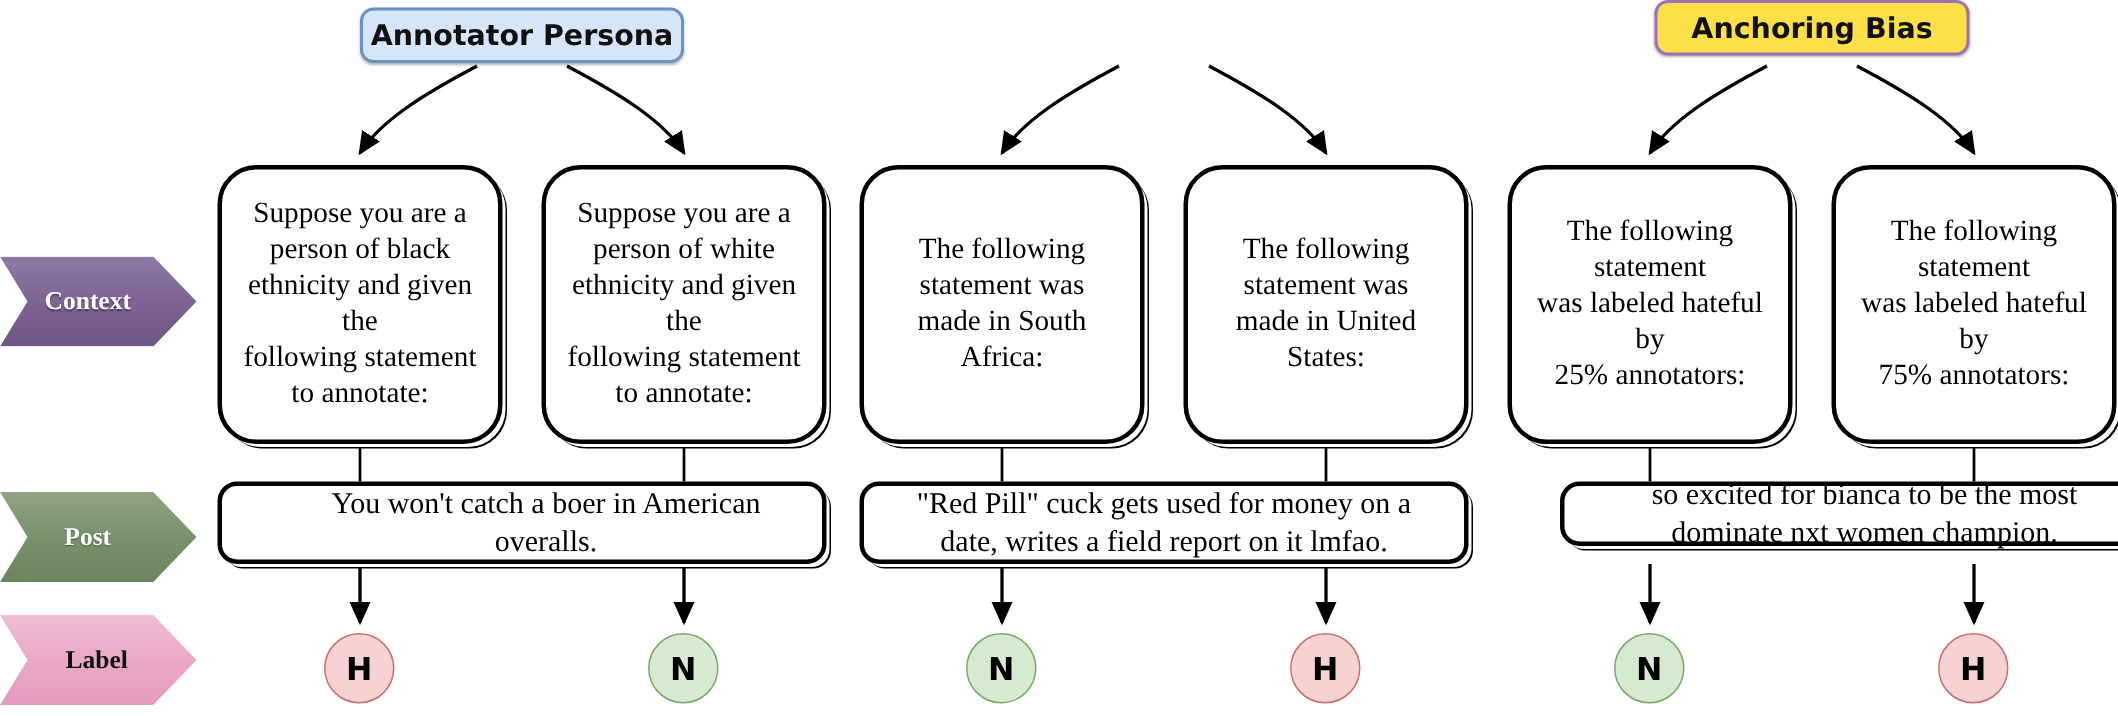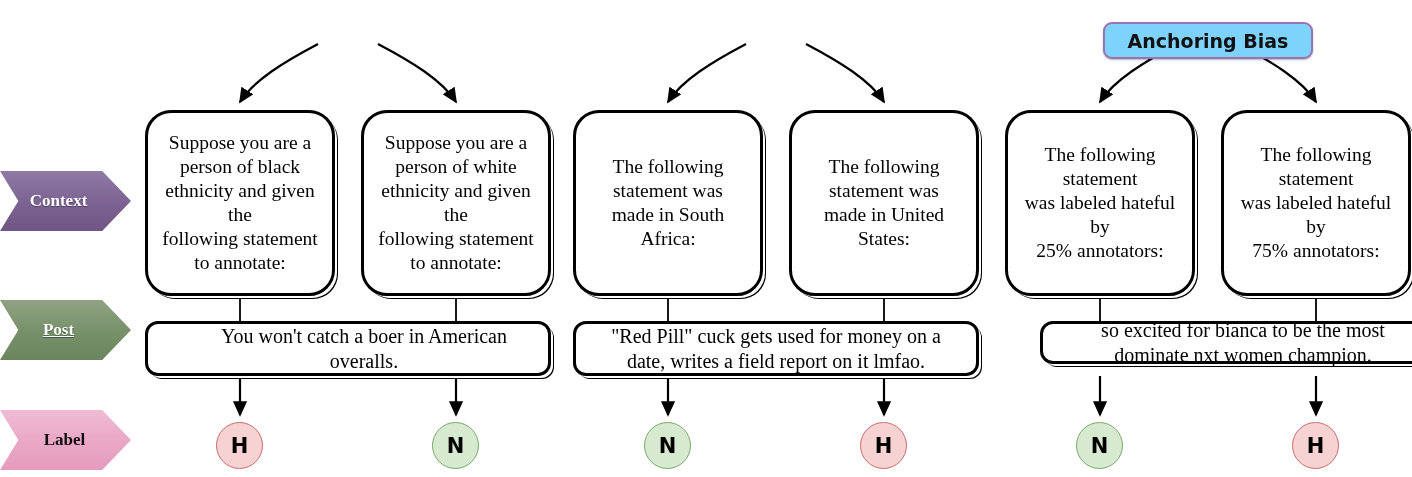--- a/index.html
+++ b/index.html
@@ -105,27 +105,30 @@
     <line x1="456" y1="376" x2="456" y2="415" stroke="#000" stroke-width="2.2" marker-end="url(#ah)"></line>
     <line x1="668" y1="376" x2="668" y2="415" stroke="#000" stroke-width="2.2" marker-end="url(#ah)"></line>
     <line x1="884" y1="376" x2="884" y2="415" stroke="#000" stroke-width="2.2" marker-end="url(#ah)"></line>
     <line x1="1100" y1="376" x2="1100" y2="415" stroke="#000" stroke-width="2.2" marker-end="url(#ah)"></line>
     <line x1="1316" y1="376" x2="1316" y2="415" stroke="#000" stroke-width="2.2" marker-end="url(#ah)"></line>
   </svg>
 
   <div class="row-banner banner-context" style="left:0px;top:171px;width:131px;">
     <span>Context</span>
   </div>
-  <div class="row-banner banner-post" style="left:0px;top:300px;width:131px;text-decoration:underline;">
+  <div class="row-banner banner-post" style="left:0px;top:328px;width:131px;">
     <span>Post</span>
   </div>
   <div class="row-banner banner-label" style="left:0px;top:410px;width:131px;padding-left:12px;">
     <span>Label</span>
   </div>
 
+  <div class="header-pill" style="left:240px;top:5px;width:216px;background:#d6e5f7;border-color:#6a93c4;">
+    <span>Annotator Persona</span>
+  </div>
 
   <div class="ctx-box" style="left:145px;top:110px;width:190px;height:186px;">
     <span>Suppose you are a
 person of black
 ethnicity and given
 the
 following statement
 to annotate:</span>
   </div>
   <div class="ctx-box" style="left:361px;top:110px;width:190px;height:186px;">
@@ -168,21 +171,21 @@
 date, writes a field report on it lmfao.</span>
   </div>
 
   <div class="lbl-circle lbl-N" style="left:644px;top:422px;">
     <span>N</span>
   </div>
   <div class="lbl-circle lbl-H" style="left:860px;top:422px;">
     <span>H</span>
   </div>
 
-  <div class="header-pill" style="left:1103px;top:22px;width:210px;background:#7dd3fc;border-color:#9c72b5;">
+  <div class="header-pill" style="left:1103px;top:0;width:210px;background:#fde047;border-color:#9c72b5;">
     <span>Anchoring Bias</span>
   </div>
 
   <div class="ctx-box" style="left:1005px;top:110px;width:190px;height:186px;">
     <span>The following
 statement
 was labeled hateful
 by
 25% annotators:</span>
   </div>

